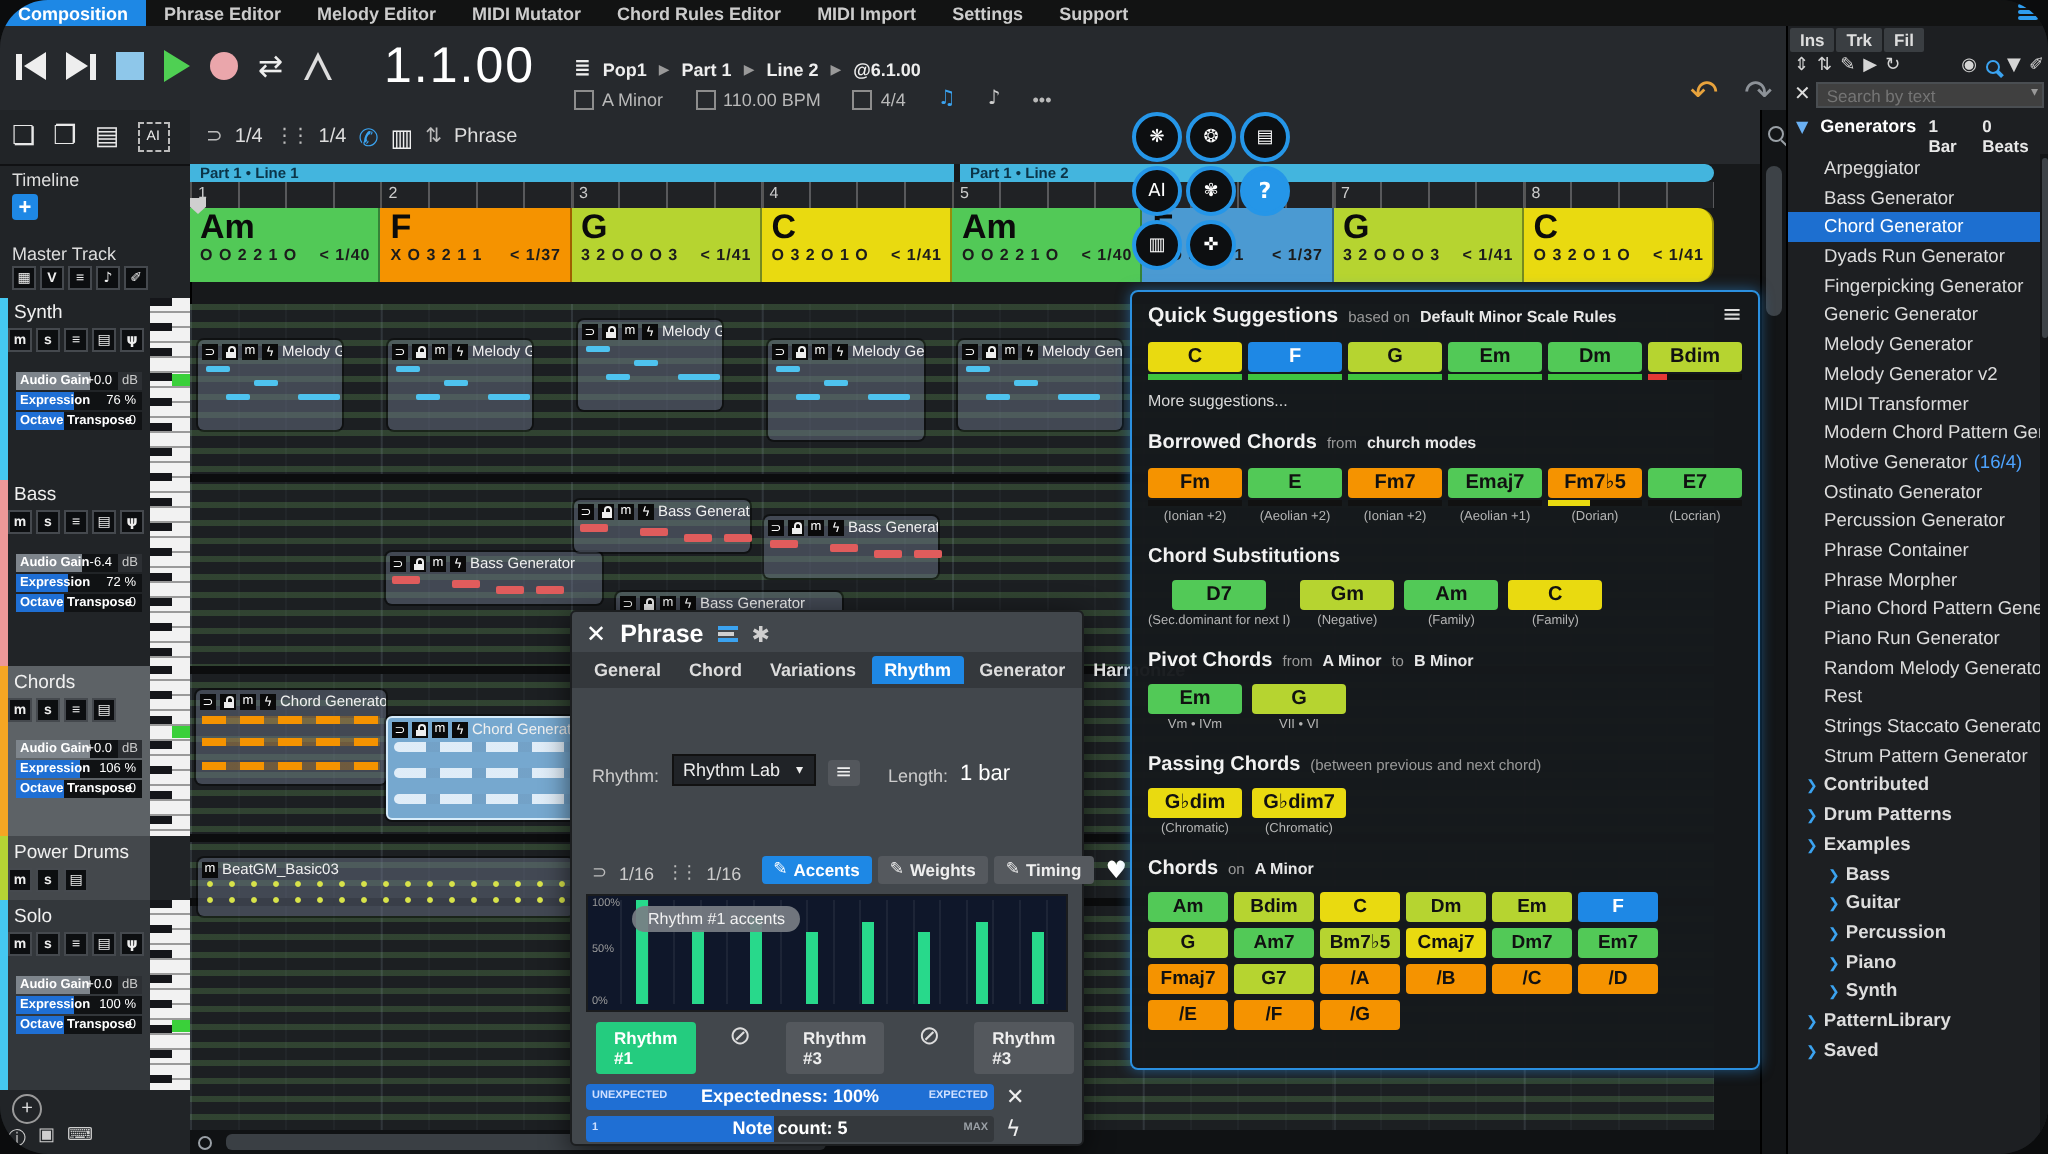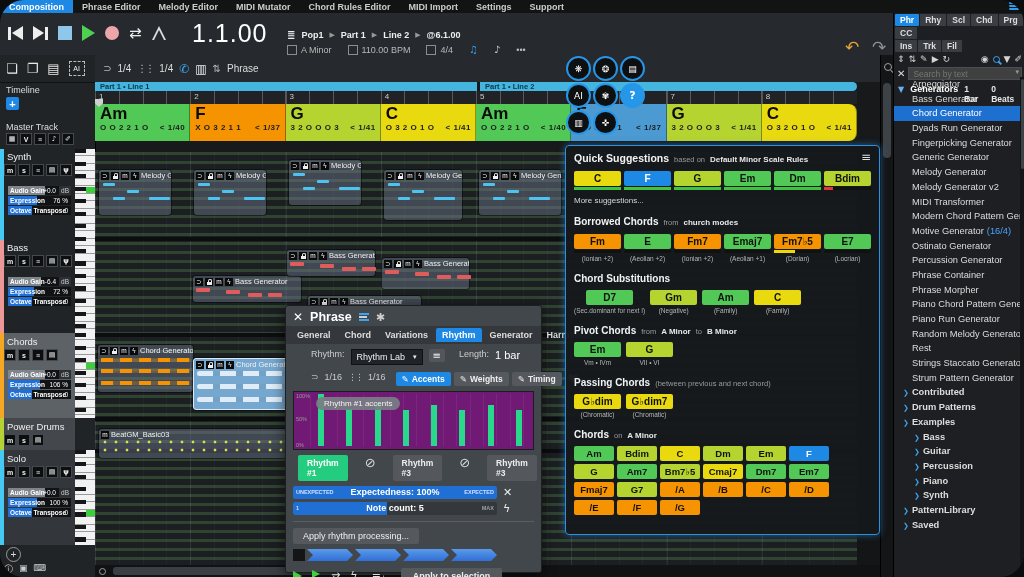--- a/index.html
+++ b/index.html
@@ -140,28 +140,28 @@
   .ph-title{display:flex;align-items:center;gap:7px;padding:4px 7px 2px 7px;}
   .ph-x{font-size:12px;color:#fff;font-weight:bold;}
   .ph-name{font-size:12.5px;font-weight:bold;color:#fff;}
   .ph-listic{display:flex;flex-direction:column;gap:1px;}
   .ph-listic span{width:10px;height:2px;background:#3ba3f0;}
   .ph-listic span:nth-child(2){background:#cfcfcf;width:8px;}
   .ph-gear{color:#cfcfcf;font-size:11px;}
   .ph-tabs{display:flex;gap:2px;padding:2px 5px;background:#34383c;}
   .ph-tab{padding:2px 6px;color:#ddd;font-size:9px;font-weight:bold;border-radius:2px 2px 0 0;}
   .ph-tab.on{background:#1e88e5;color:#fff;}
-  .ph-row{display:flex;align-items:flex-start;gap:6px;padding:5px 7px 2px 25px;color:#ccc;}
+  .ph-row{display:flex;align-items:flex-end;gap:6px;padding:5px 7px 2px 10px;color:#ccc;margin-top:28px;}
   .dd{background:#202327;border:1px solid #111;padding:2px 5px;color:#eee;display:flex;gap:8px;align-items:center;}
   .stackbtn{background:#53575c;border-radius:2px;padding:1px 4px;color:#eee;font-size:10px;}
   .len-val{color:#fff;font-size:11px;}
   .mbtn{display:flex;gap:3px;align-items:center;background:#55595e;color:#eee;font-size:8.5px;font-weight:bold;padding:2px 6px;border-radius:2px;}
   .mbtn.on{background:#1e88e5;color:#fff;}
   .heart{margin-left:auto;color:#fff;font-size:12px;}
-  .chart{position:relative;margin:3px 7px 0 7px;height:57px;background:#701a75;border:1px solid #1a1c1e;}
+  .chart{position:relative;margin:3px 7px 0 7px;height:57px;background:#0f172a;border:1px solid #1a1c1e;}
   .ax{position:absolute;left:2px;font-size:5.5px;color:#9a9a9a;}
   .bars{position:absolute;left:16px;right:3px;top:2px;bottom:3px;display:flex;justify-content:space-between;align-items:flex-end;padding:0 8px;
         background:repeating-linear-gradient(90deg,rgba(255,255,255,.06) 0 1px,transparent 1px 13.3px);}
   .abar{width:6px;background:#28d98b;}
   .tooltip{position:absolute;left:22px;top:5px;background:rgba(120,126,132,.92);color:#f2f2f2;font-size:8px;padding:2px 8px;border-radius:8px;white-space:nowrap;}
   .rb-row{display:flex;align-items:flex-start;gap:17px;padding:5px 7px 2px 12px;}
   .rbtn{background:#54585d;color:#eee;font-size:8.5px;font-weight:bold;padding:3px 9px;border-radius:2px;}
   .rbtn.on{background:#24cc7f;color:#fff;}
   .nosym{font-size:13px;color:#ddd;}
   .sl-row{display:flex;align-items:center;gap:6px;padding:3px 7px 0 7px;}
@@ -966,29 +966,20 @@
       <span class="gicon ico">⇄</span>
       <span class="gicon ico">ϟ<sub style="font-size:6px;">R</sub></span>
       <span class="gicon ico">≡₊</span>
       <span class="applysel">Apply to selection</span>
     </div>
   </div>
 
   <div class="sidebar">
     <div class="sb-tabs">
 
-    <span class="sbtab on">Phr</span>
-        <span class="sbtab">Rhy</span>
-        <span class="sbtab">Scl</span>
-        <span class="sbtab">Chd</span>
-        <span class="sbtab">Prg</span>
-        <span class="sbtab">CC</span>
-      </div>
-    <div class="sb-tabs">
-
     <span class="sbtab">Ins</span>
         <span class="sbtab">Trk</span>
         <span class="sbtab">Fil</span>
       </div>
     <div class="sb-icons">
       <span class="ico">⇕</span>
       <span class="ico">⇅</span>
       <span class="ico">✎</span>
       <span class="ico">▶</span>
       <span class="ico">↻</span>

